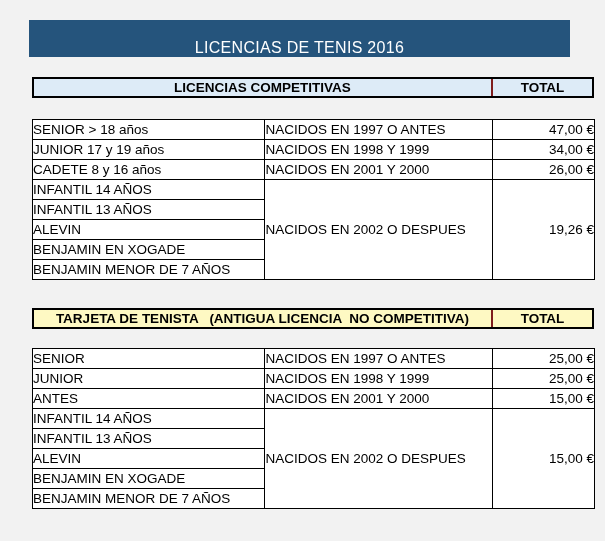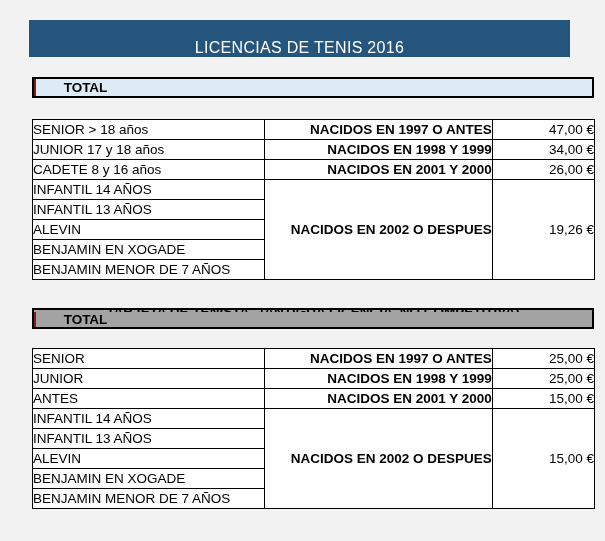--- a/index.html
+++ b/index.html
@@ -23,63 +23,64 @@
   }
   .sec-header .main-cell {
     flex:1 1 auto; display:flex; align-items:center; justify-content:center;
     white-space:pre; overflow:hidden;
   }
   .sec-header .total-cell {
     width:101px; flex:0 0 auto; display:flex; align-items:center; justify-content:center;
     border-left:2px solid #7f1d1d; box-sizing:border-box;
   }
   .hdr1 { top:77px;  background:#DDEBF7; }
-  .hdr2 { top:308px; background:#a3a3a3;flex-direction:column; }
+  .hdr2 { top:308px; background:#fef9c3; }
 
   table.price {
     position:absolute; left:32px; width:563px;
     border-collapse:collapse; table-layout:fixed;
     font-size:13.5px;
   }
   .tbl1 { top:119px; }
   .tbl2 { top:348px; }
   table.price td {
     border:1.5px solid #000;
     background:#FFFFFF;
     height:19px;
     padding:0;
     overflow:hidden;
     white-space:nowrap;
   }
   td.cat   { width:231px; text-align:left; padding-left:9px; }
-  td.born  { width:226px; text-align:right;font-weight:bold; }
+  td.born  { width:226px; text-align:left; }
   td.total { width:101px; text-align:right; }
   td.merged { vertical-align:middle; }
   td.thick-bottom { border-bottom:3px solid #000; }
 </style>
 </head>
 <body>
 
 <div class="banner">
   <span>LICENCIAS DE TENIS 2016</span>
 </div>
 
 <div class="sec-header hdr1">
+  <div class="main-cell">LICENCIAS COMPETITIVAS</div>
   <div class="total-cell">TOTAL</div>
 </div>
 
 <table class="price tbl1">
   <tbody>
       <tr>
     <td class="cat">SENIOR &gt; 18 años</td>
     <td class="born">NACIDOS EN 1997 O ANTES</td>
     <td class="total">47,00 €</td>
   </tr>
   <tr>
-    <td class="cat">JUNIOR 17 y 18 años</td>
+    <td class="cat">JUNIOR 17 y 19 años</td>
     <td class="born">NACIDOS EN 1998 Y 1999</td>
     <td class="total">34,00 €</td>
   </tr>
   <tr>
     <td class="cat">CADETE 8 y 16 años</td>
     <td class="born">NACIDOS EN 2001 Y 2000</td>
     <td class="total">26,00 €</td>
   </tr>
   <tr>
     <td class="cat">INFANTIL 14 AÑOS</td>

